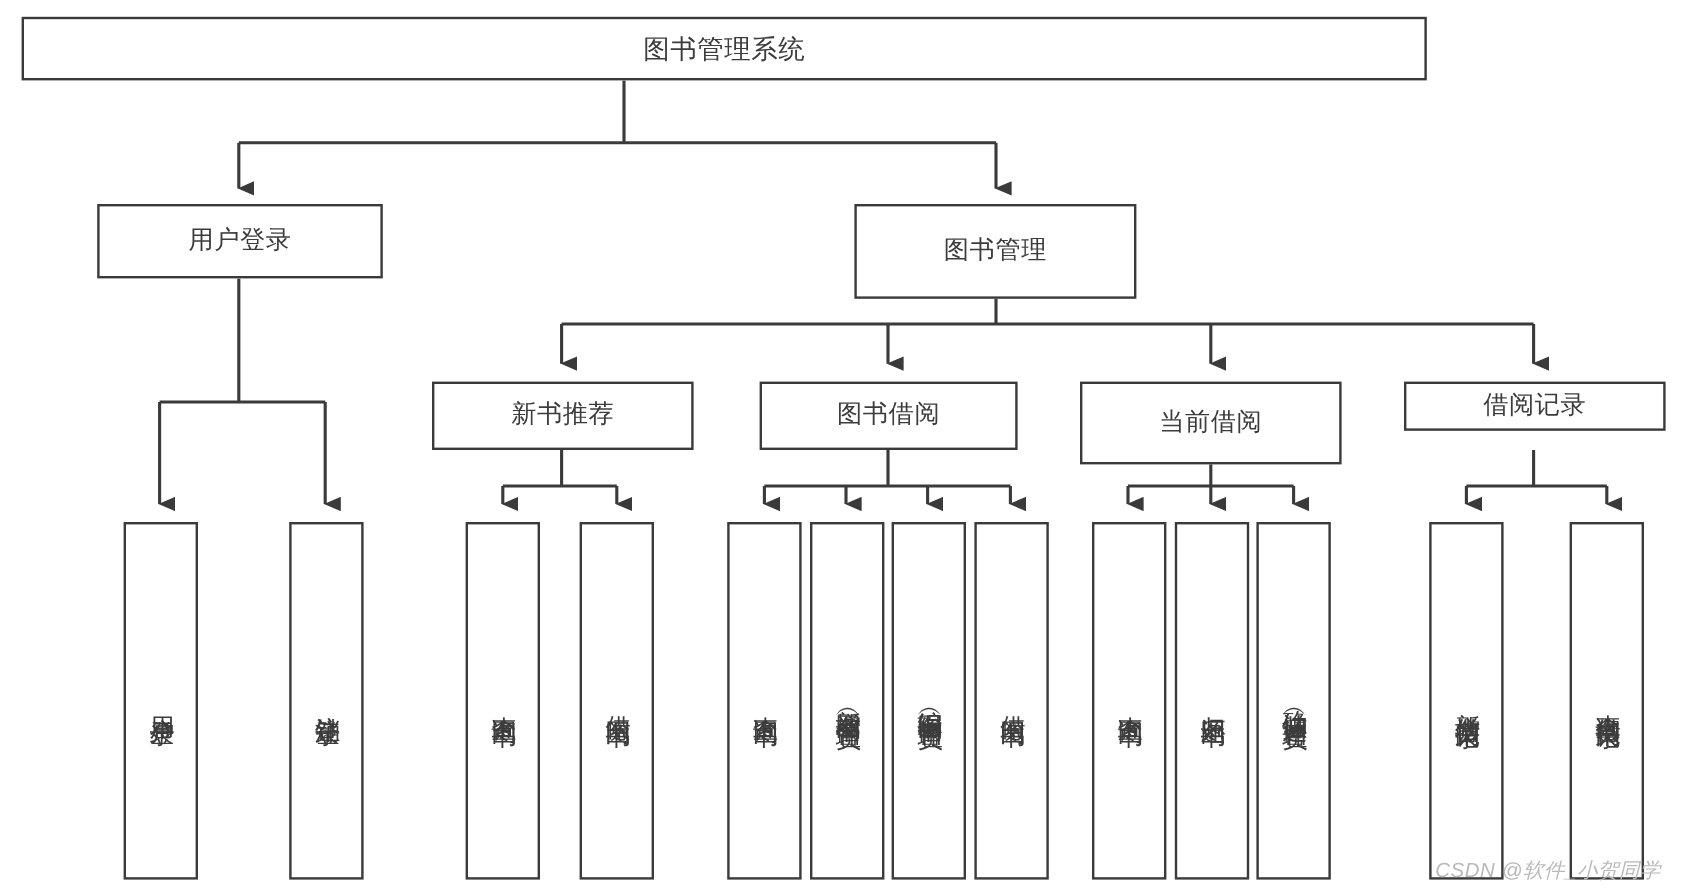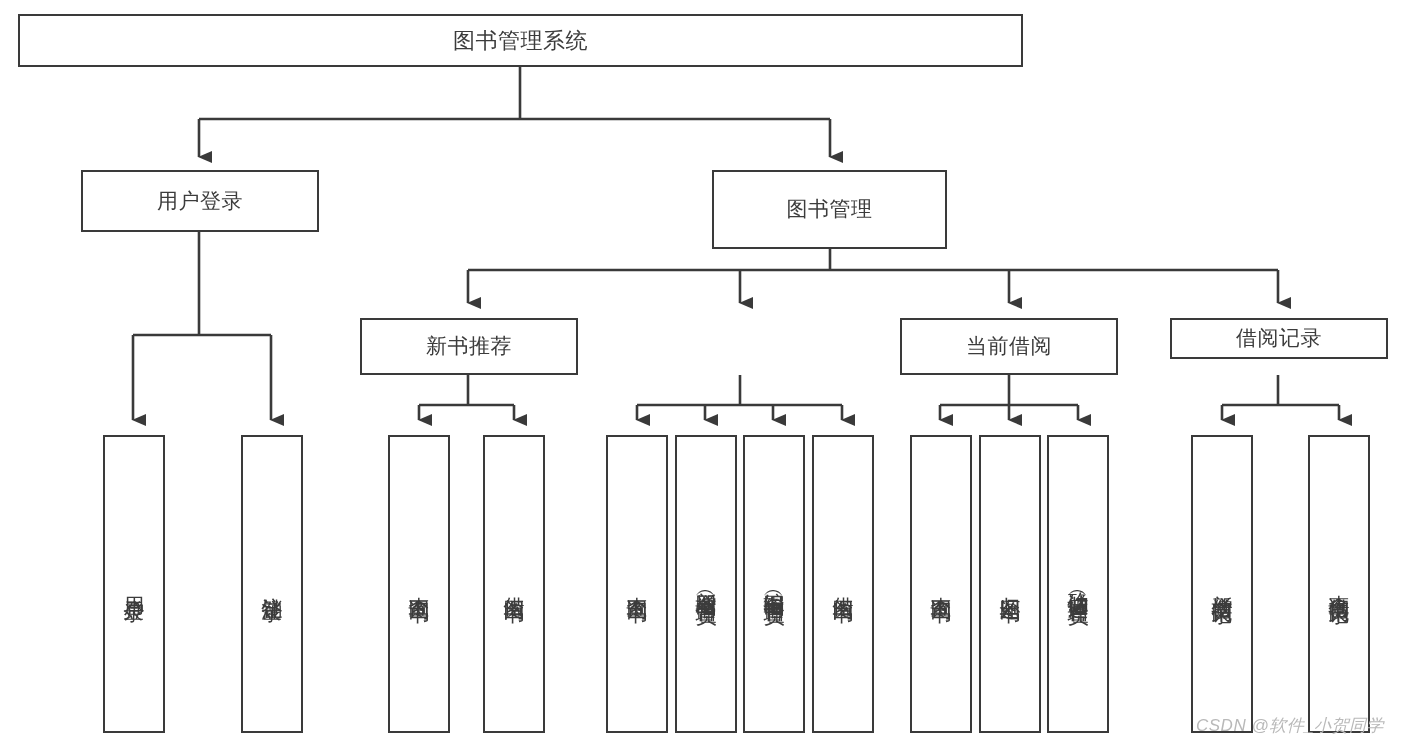--- a/index.html
+++ b/index.html
@@ -119,35 +119,38 @@
       <path d="M 1009 405 L 1009 420" marker-end="url(#arrow)"></path>
       <path d="M 1078 405 L 1078 420" marker-end="url(#arrow)"></path>
 
       <path d="M 1278 375 L 1278 405"></path>
       <path d="M 1222 405 L 1339 405"></path>
       <path d="M 1222 405 L 1222 420" marker-end="url(#arrow)"></path>
       <path d="M 1339 405 L 1339 420" marker-end="url(#arrow)"></path>
     </g>
   </svg>
 
-  <div class="node root horiz" style="left:18px; top:14px; width:1005px; height:53px;">
+  <div class="node root horiz" style="left:18px; top:14px; width:1171px; height:53px;">
     <span class="label">图书管理系统</span>
   </div>
 
   <div class="node horiz" style="left:81px; top:170px; width:238px; height:62px;">
     <span class="label">用户登录</span>
   </div>
   <div class="node horiz" style="left:712px; top:170px; width:235px; height:79px;">
     <span class="label">图书管理</span>
   </div>
 
   <div class="node horiz" style="left:360px; top:318px; width:218px; height:57px;">
     <span class="label">新书推荐</span>
   </div>
-  <div class="node horiz" style="left:900px; top:318px; width:218px; height:57px;">
+  <div class="node horiz" style="left:633px; top:318px; width:215px; height:57px;">
+    <span class="label">图书借阅</span>
+  </div>
+  <div class="node horiz" style="left:900px; top:318px; width:218px; height:69px;">
     <span class="label">当前借阅</span>
   </div>
   <div class="node horiz" style="left:1170px; top:318px; width:218px; height:41px;">
     <span class="label">借阅记录</span>
   </div>
 
   <div class="node vert" style="left:103px; top:435px; width:62px; height:298px;">
     <span class="label">用户登录</span>
   </div>
   <div class="node vert" style="left:241px; top:435px; width:62px; height:298px;">

